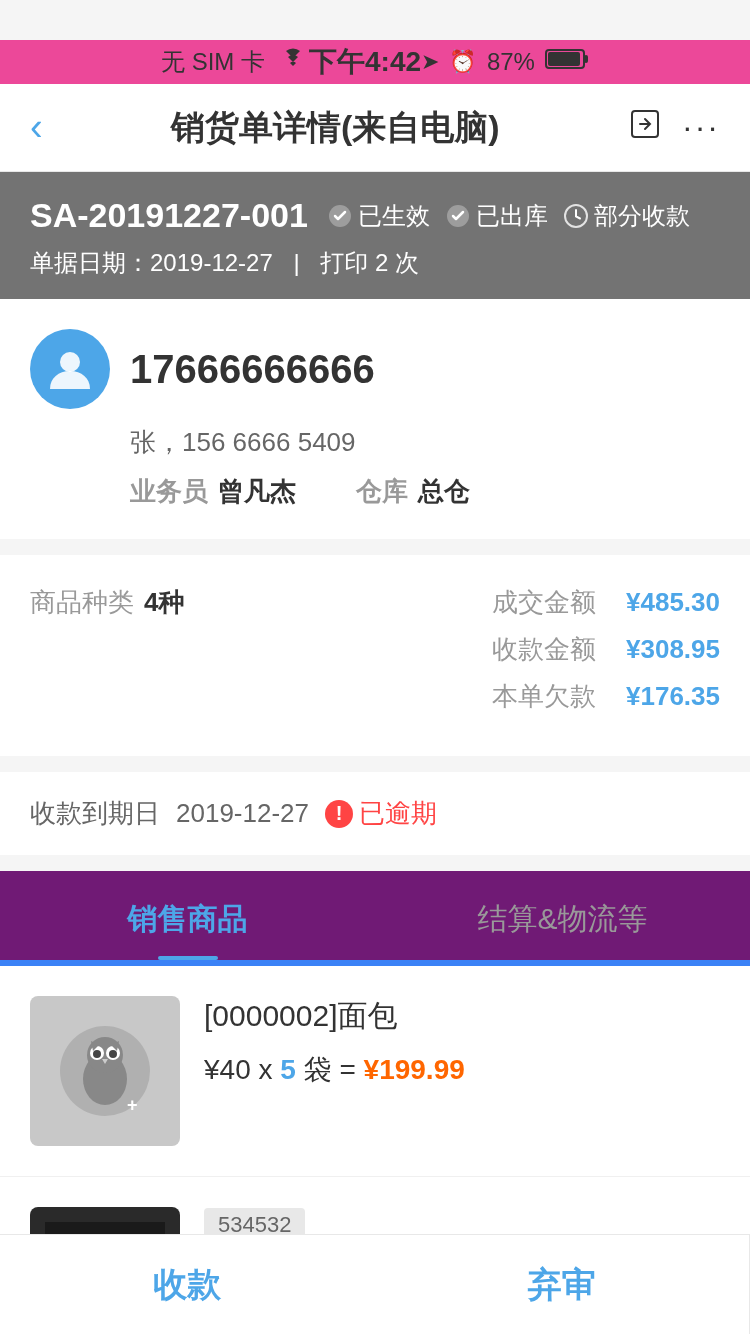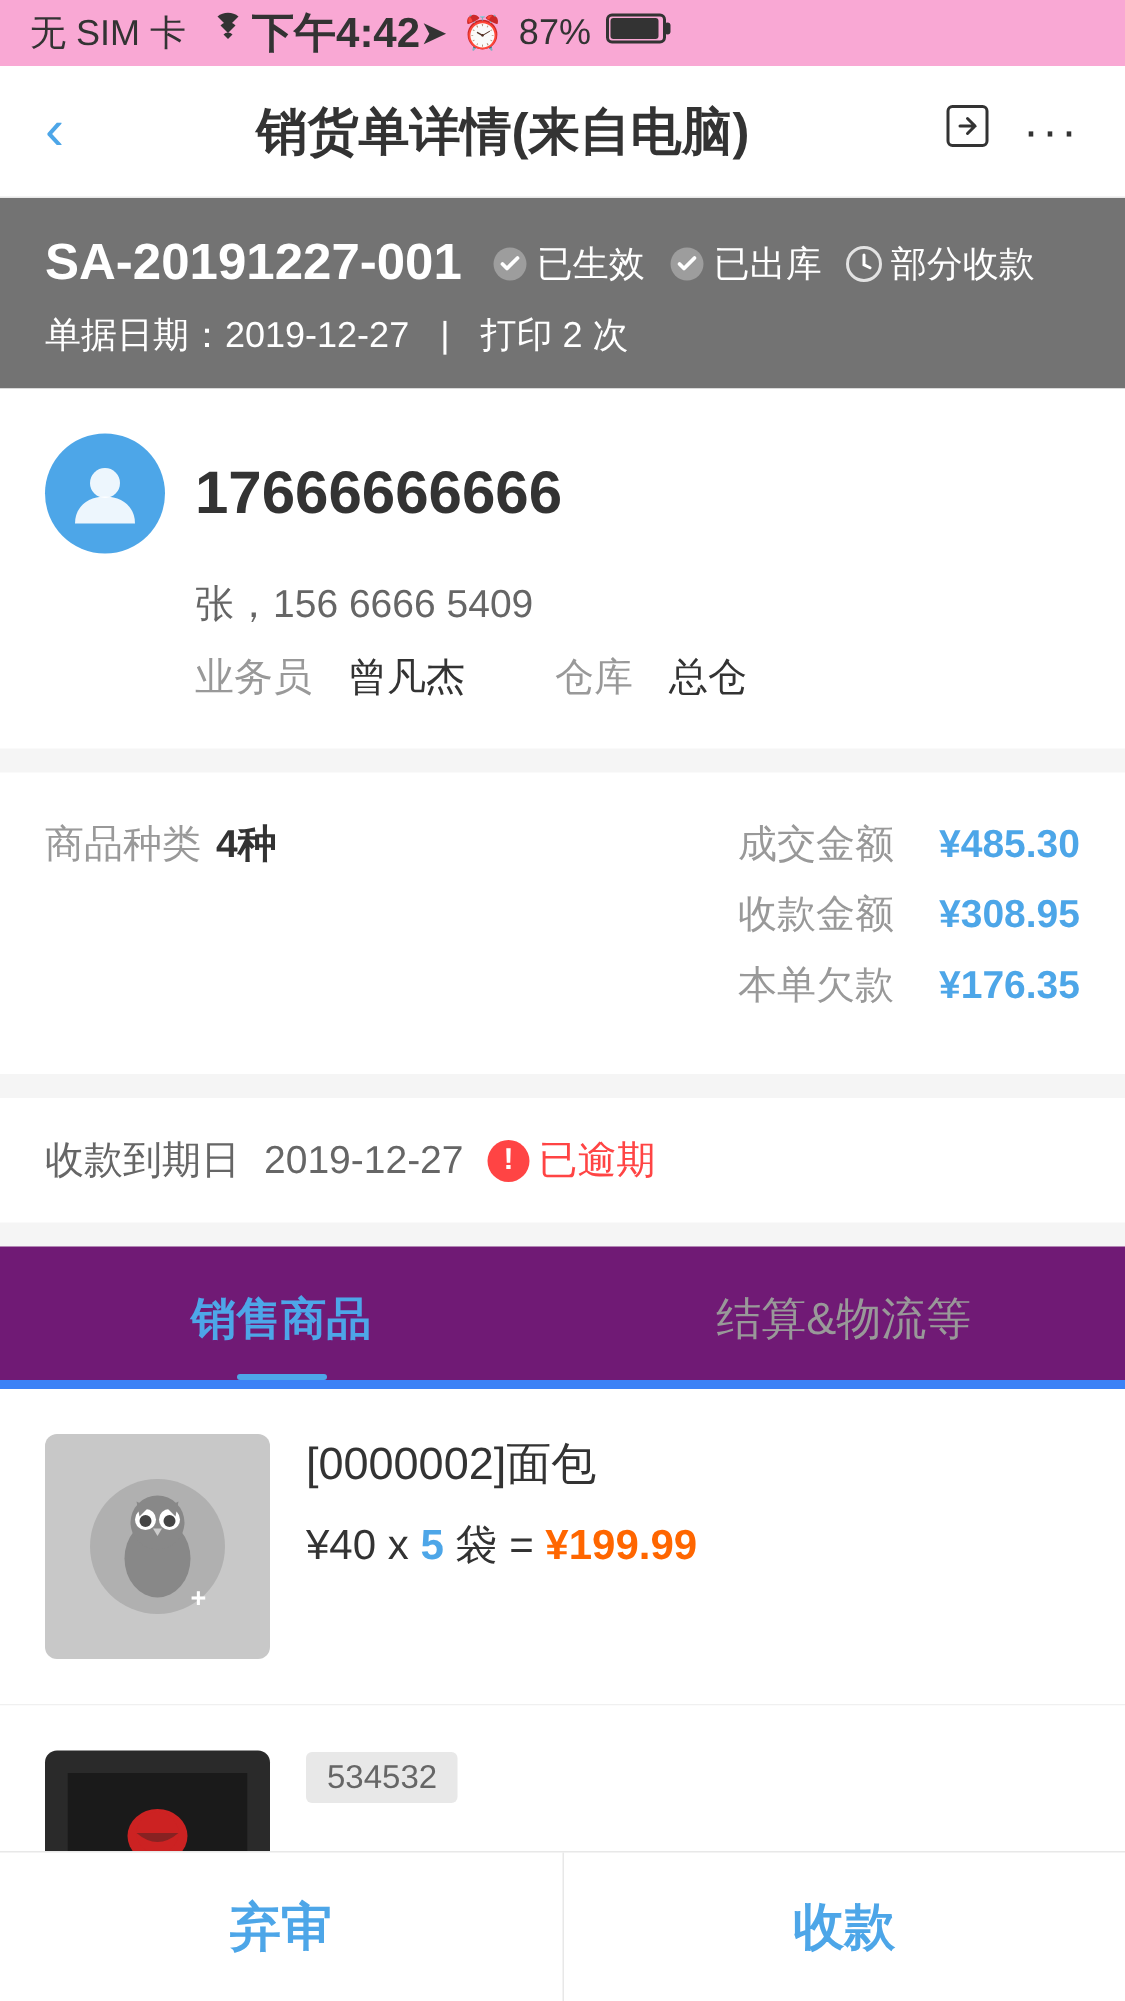--- a/index.html
+++ b/index.html
@@ -9,27 +9,28 @@
       min-height: 1334px;
       font-family: -apple-system, 'PingFang SC', 'Helvetica Neue', sans-serif;
       background: #f5f5f5;
       font-size: 28px;
       color: #333;
     }
 
     
     .status-bar {
       height: 44px;
-      background: #f9a8d4;
-      display: flex;
-      align-items: center;
-      justify-content: flex-start;
+      background: #ec4899;
+      display: flex;
+      align-items: center;
+      justify-content: center;
       padding: 0 20px;
       font-size: 24px;
       font-weight: 500;
+      margin-top: 40px;
     }
     .status-left { display: flex; align-items: center; gap: 12px; }
     .status-right { display: flex; align-items: center; gap: 10px; }
 
     
     .nav-bar {
       height: 88px;
       background: #fff;
       display: flex;
       align-items: center;
@@ -106,21 +107,21 @@
       color: #666;
       margin-left: 100px;
       margin-bottom: 14px;
     }
     .staff-row {
       display: flex;
       align-items: center;
       margin-left: 100px;
       gap: 60px;
     }
-    .staff-item { display: flex; align-items: center; gap: 24px; }
+    .staff-item { display: flex; align-items: center; gap: 10px; font-weight: bold; }
     .staff-label { font-size: 26px; color: #999; }
     .staff-value { font-size: 26px; color: #333; }
 
     
     .stats-section {
       background: #fff;
       padding: 30px;
       margin-bottom: 16px;
       display: flex;
       justify-content: space-between;
@@ -481,15 +482,15 @@
         <span>个</span>
         <span> = </span>
         <span class="price-total">¥8.28</span>
       </div>
     </div>
   </div>
 
 </div>
 
 <div class="bottom-bar">
+  <div class="bottom-btn btn-collect">收款</div>
   <div class="bottom-btn btn-cancel">弃审</div>
-  <div class="bottom-btn btn-collect">收款</div>
 </div>
 
 </body></html>

